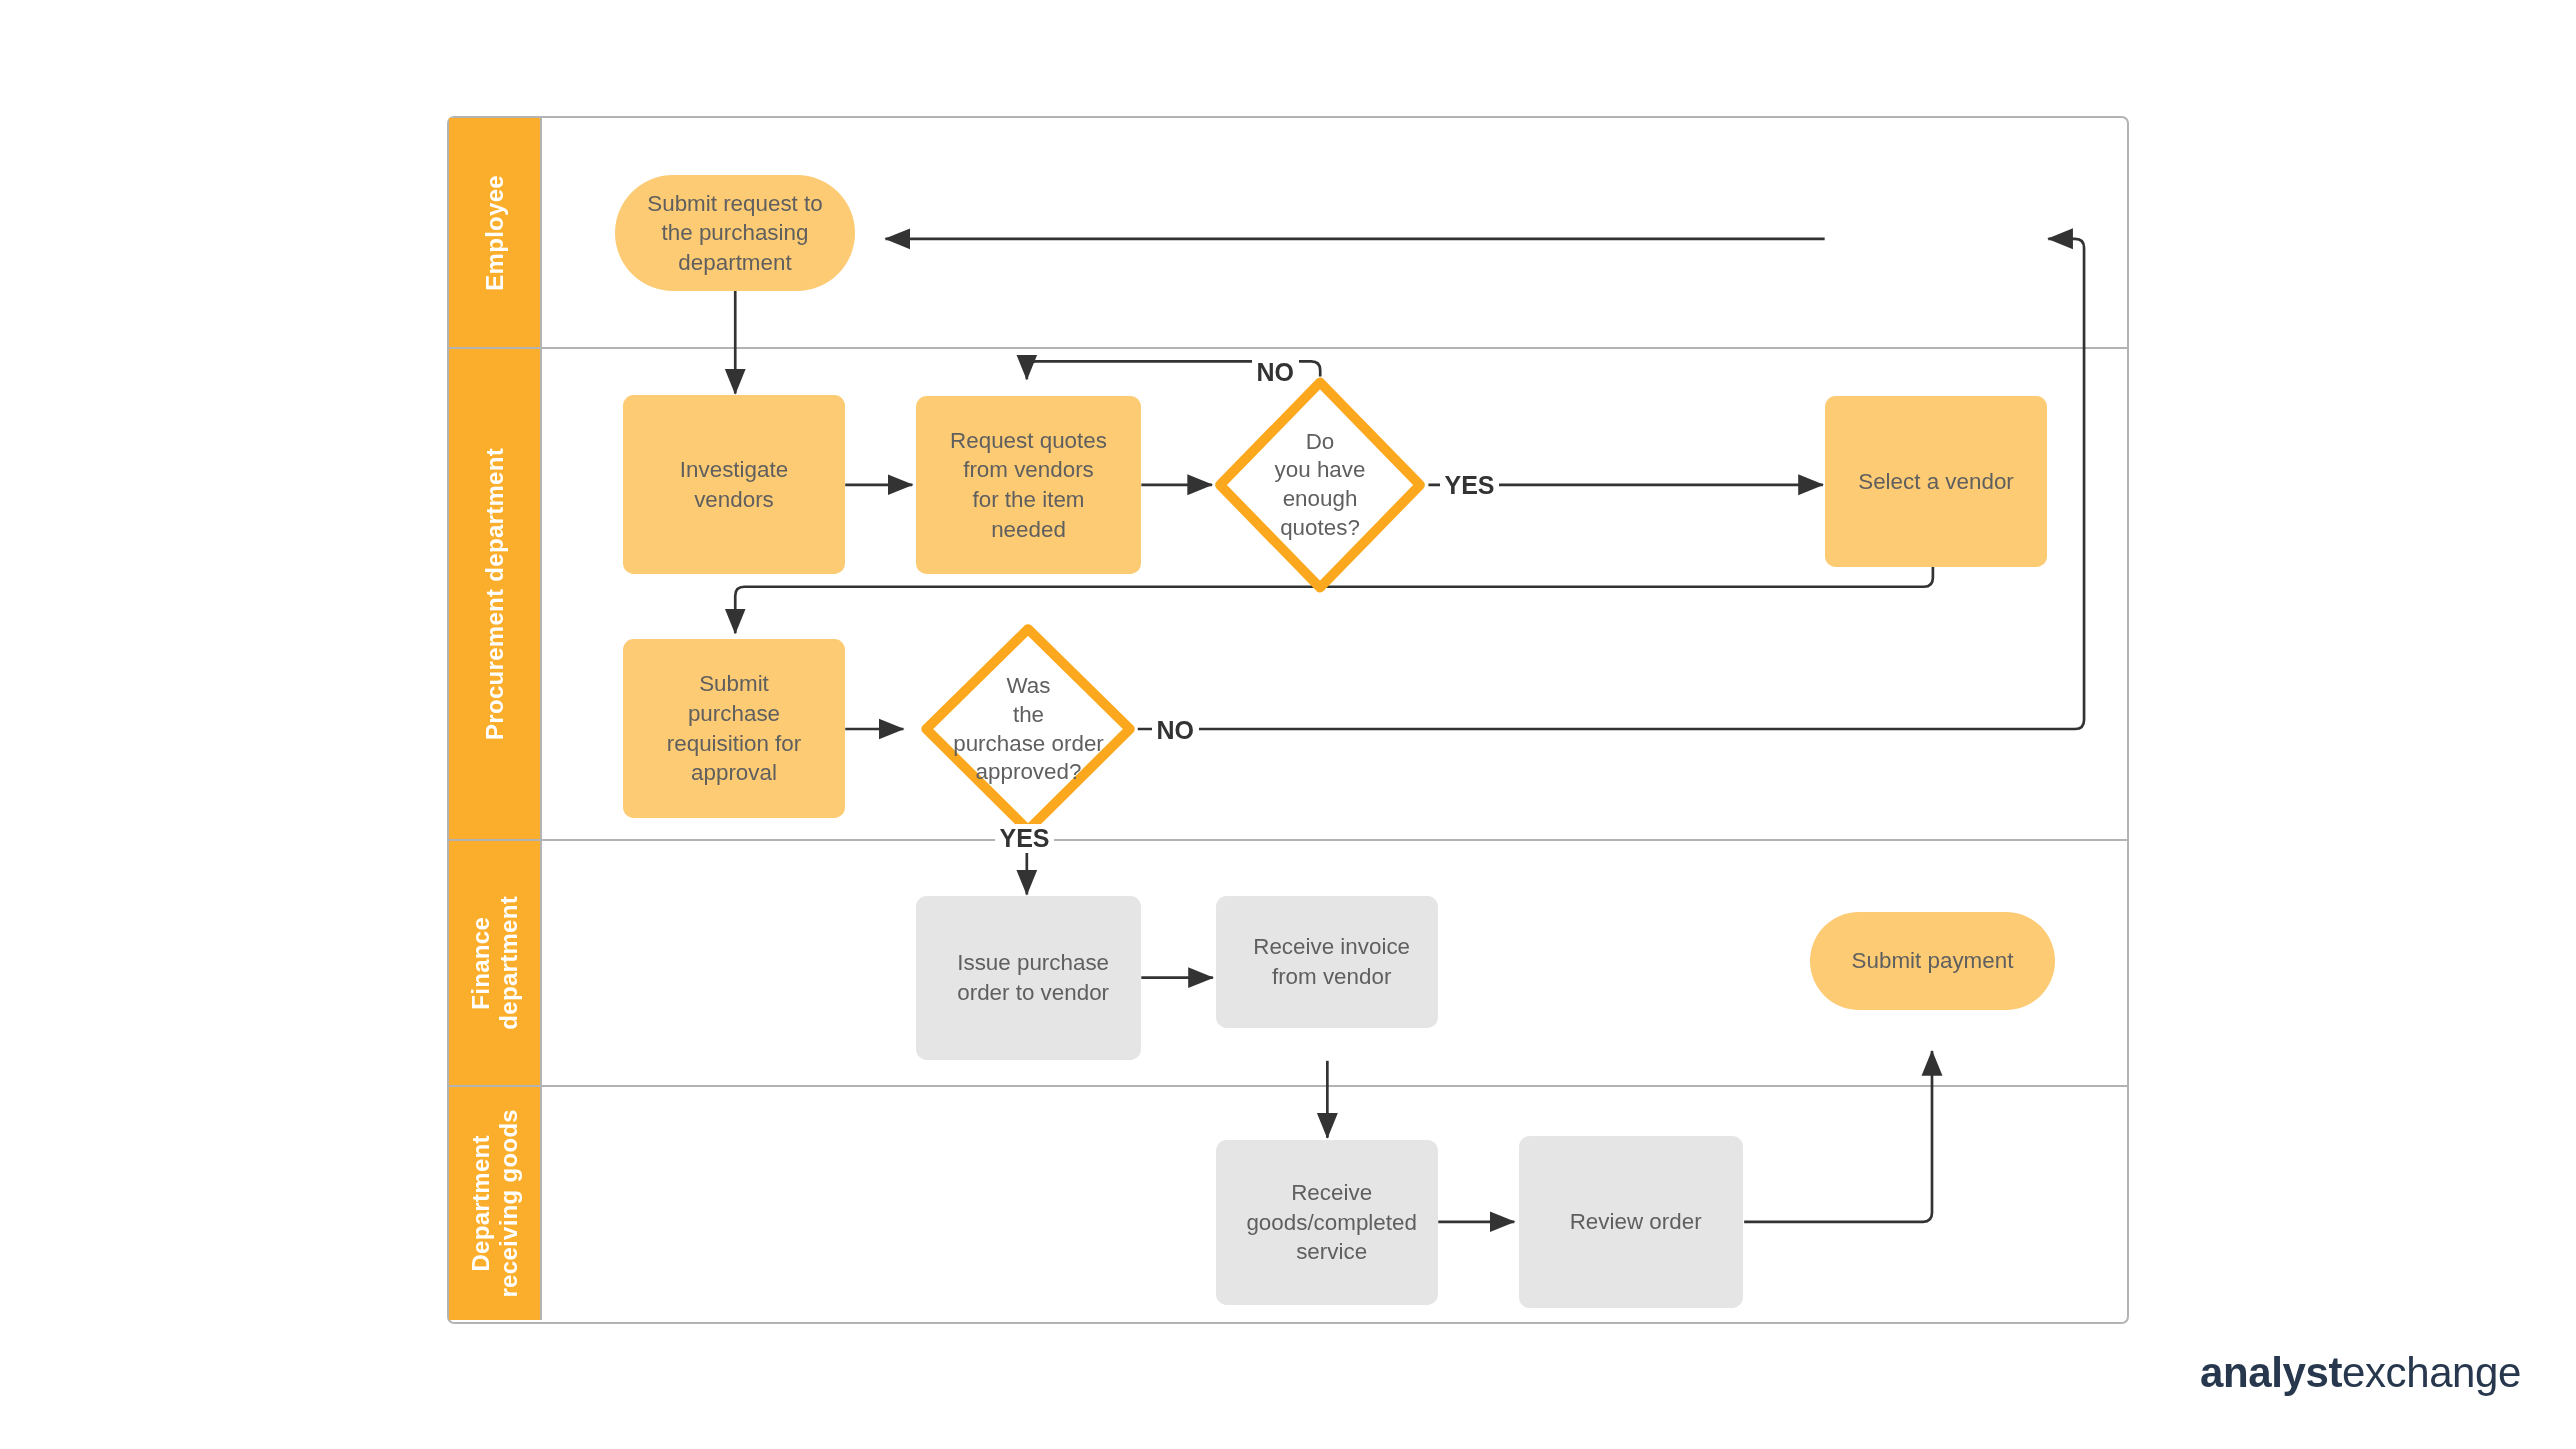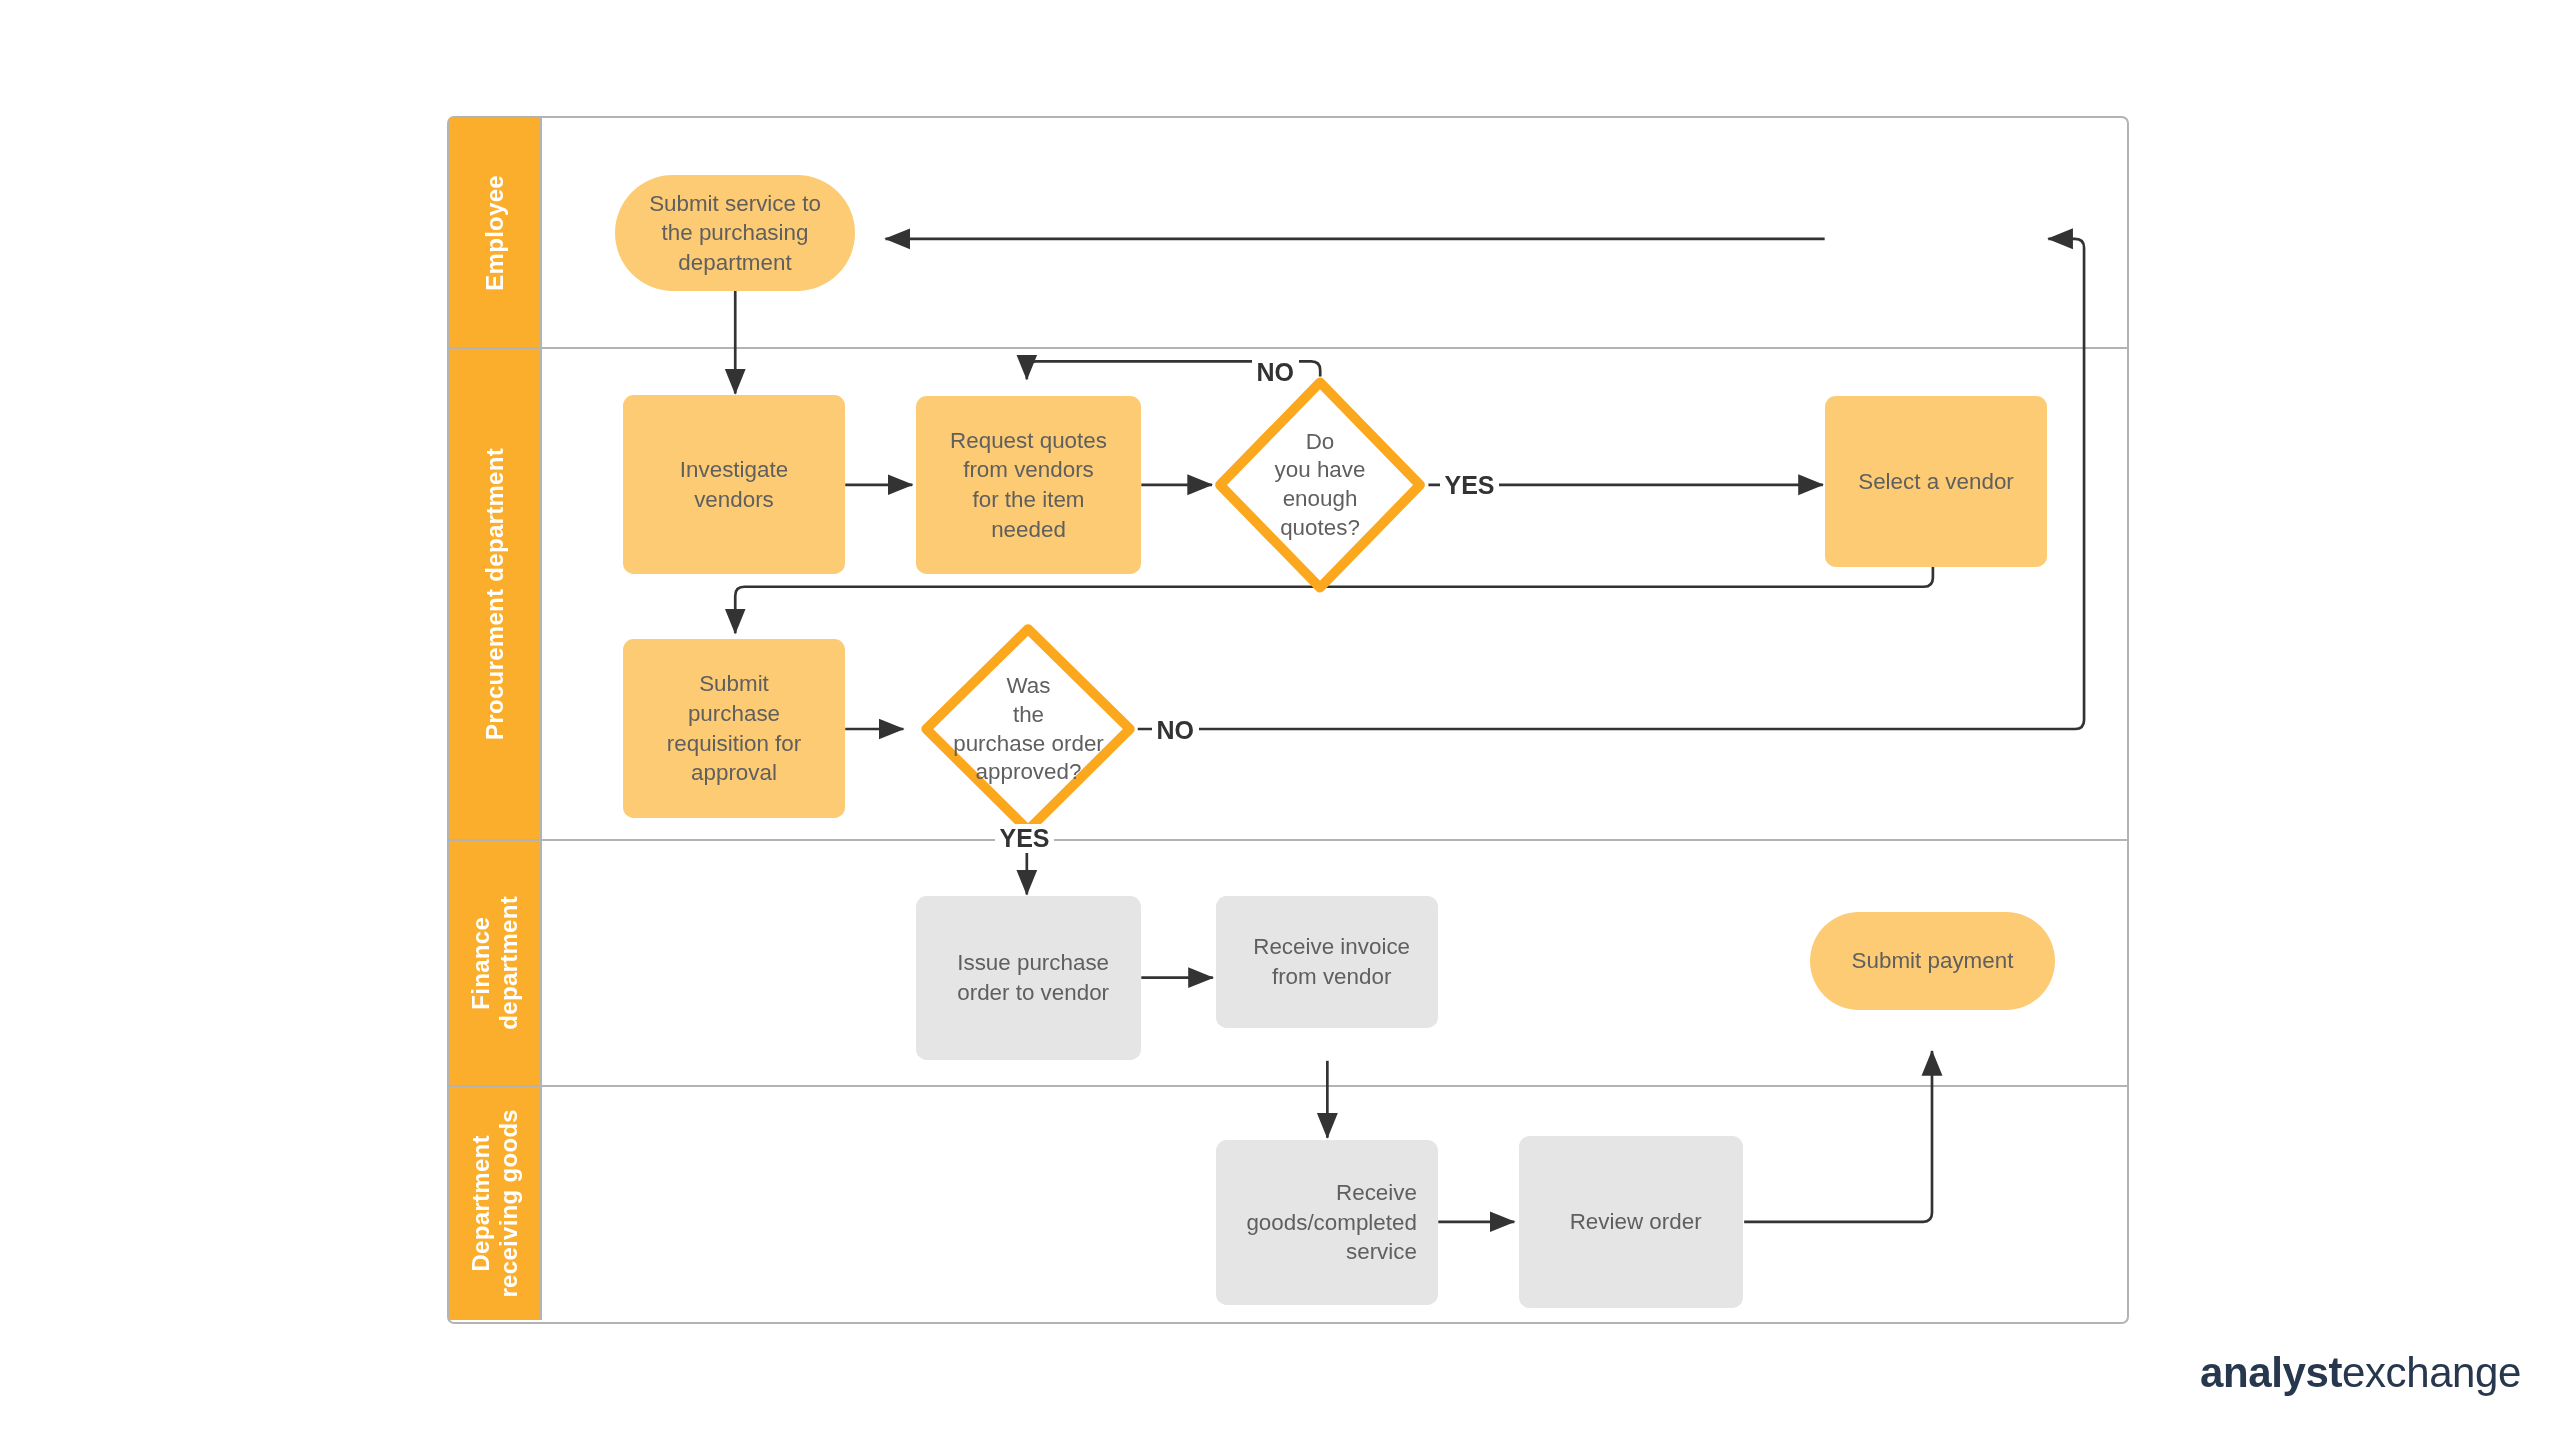--- a/index.html
+++ b/index.html
@@ -210,21 +210,21 @@
     </div>
     <div class="lane last" style="top:969px; height:233px;">
       <div class="lane-header">
         <span class="lane-header-text">Department
 receiving goods</span>
       </div>
     </div>
   </div>
 
   <div class="node terminator" style="left:615px; top:175px; width:240px; height:116px;">
-    <span>Submit service to
+    <span>Submit request to
 the purchasing
 department</span>
   </div>
 
 
   <div class="node process" style="left:623px; top:395px; width:222px; height:179px;">
     <span>Investigate
 vendors</span>
   </div>
 
@@ -273,21 +273,21 @@
 
   <div class="node process light" style="left:1216px; top:896px; width:222px; height:132px;justify-content:center;">
     <span>Receive invoice
 from vendor</span>
   </div>
 
   <div class="node terminator" style="left:1810px; top:912px; width:245px; height:98px;">
     <span>Submit payment</span>
   </div>
 
-  <div class="node process light" style="left:1216px; top:1140px; width:222px; height:165px;text-align:right;">
+  <div class="node process light" style="left:1216px; top:1140px; width:222px; height:165px;">
     <span>Receive
 goods/completed
 service</span>
   </div>
 
   <div class="node process light" style="left:1519px; top:1136px; width:224px; height:172px;">
     <span>Review order</span>
   </div>
 
   <div class="edge-label" style="left:1252px; top:358px;">

